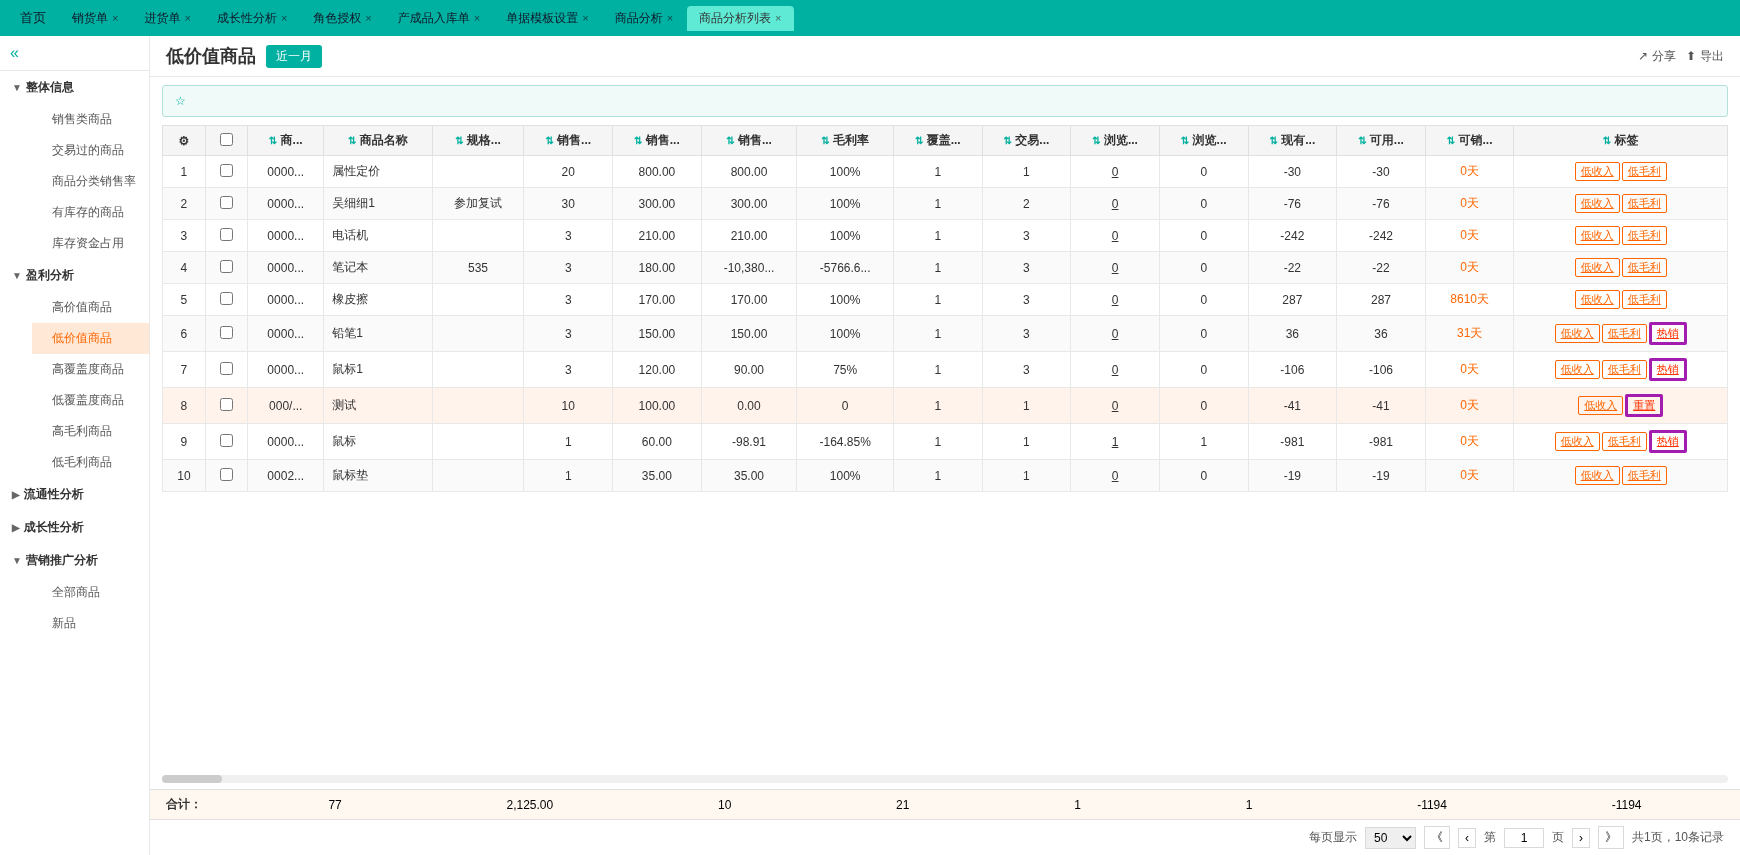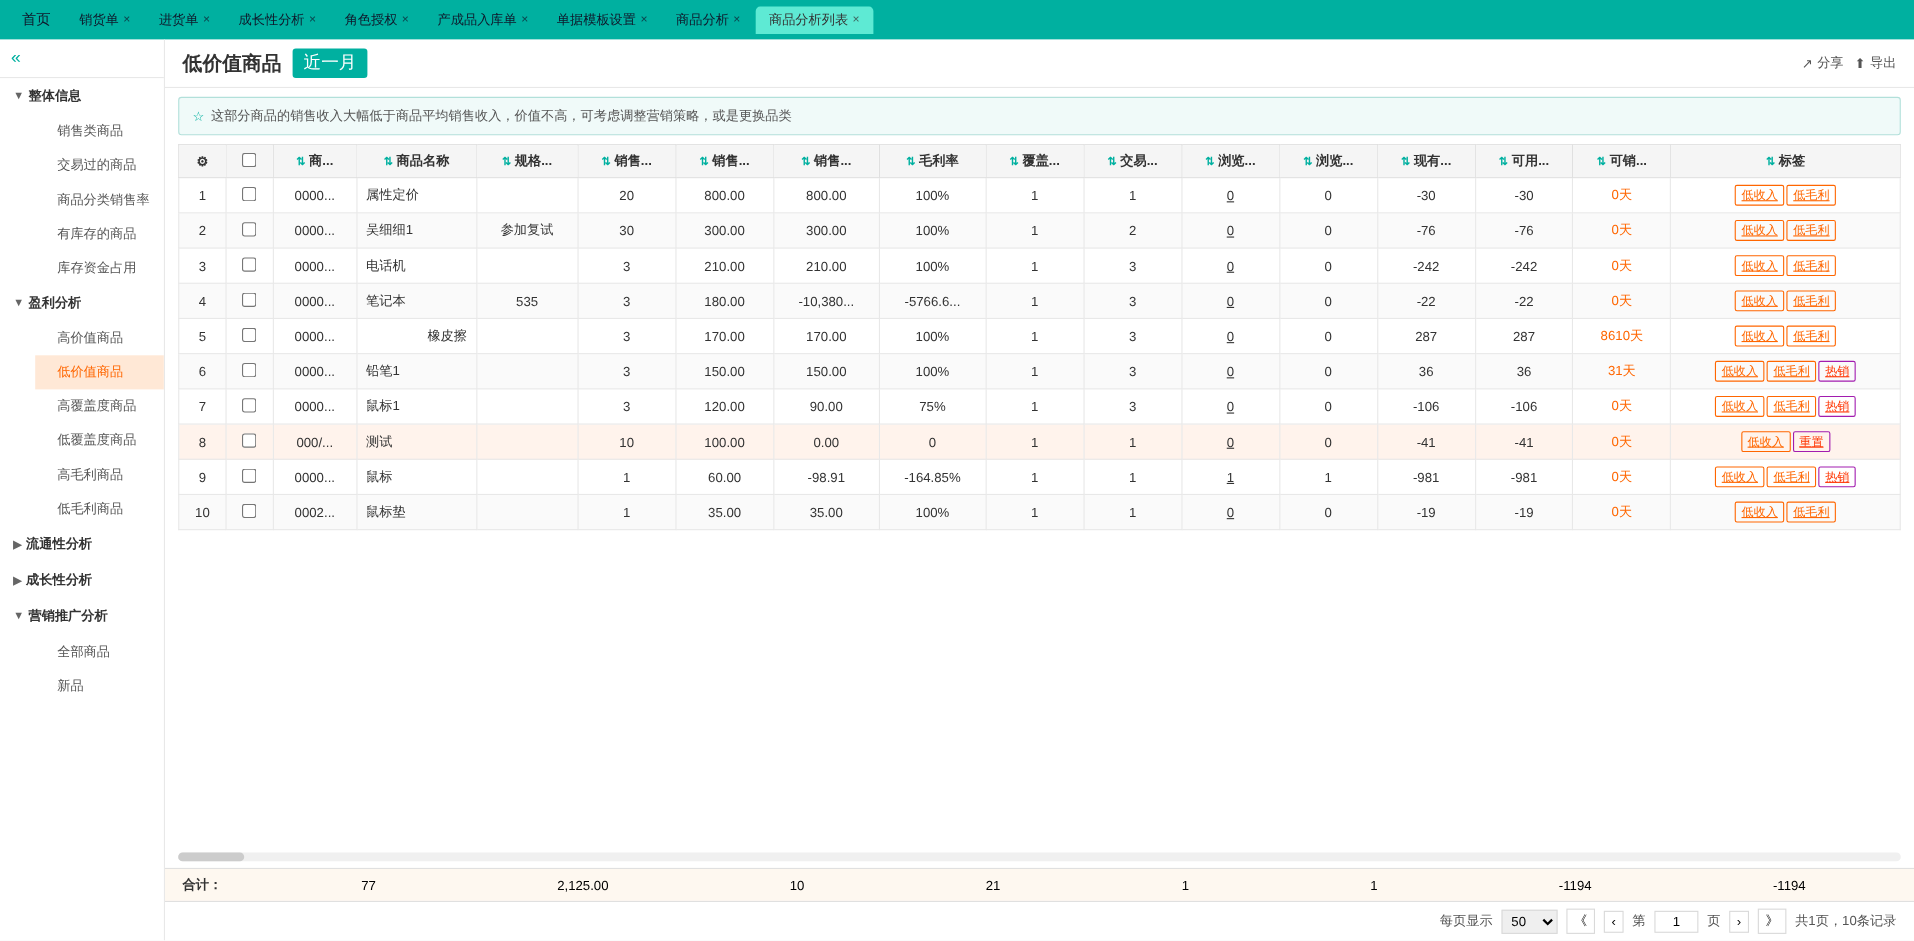--- a/index.html
+++ b/index.html
@@ -83,21 +83,21 @@
       font-weight: bold;
       color: #333;
     }
     .filter-btn {
       background: #00b0a0;
       color: white;
       border: none;
       padding: 3px 10px;
       border-radius: 3px;
       cursor: pointer;
-      font-size: 16px;
+      font-size: 12px;
     }
     .search-box {
       flex: 1;
       max-width: 300px;
       display: flex;
       align-items: center;
       border: 1px solid #d9d9d9;
       border-radius: 3px;
       padding: 3px 8px;
       gap: 5px;
@@ -173,21 +173,21 @@
     }
     .tag {
       display: inline-block;
       padding: 1px 5px;
       border-radius: 2px;
       font-size: 11px;
       margin: 1px;
       text-decoration: underline;
     }
     .tag-orange { color: #ff6600; border: 1px solid #ff6600; }
-    .tag-red { color: #ff3300; border: 1px solid #a21caf; }
+    .tag-red { color: #ff3300; border: 3px solid #a21caf; }
     .link-underline { text-decoration: underline; color: #333; }
     .text-orange { color: #ff6600; }
     
     
     .table-footer {
       background: #fef8f0;
       border-top: 1px solid #e0e0e0;
       padding: 6px 16px;
       display: flex;
       align-items: center;
@@ -351,21 +351,20 @@
         </div>
         <div class="action-btn">
           <span>⬆</span>
           <span>导出</span>
         </div>
       </div>
     </div>
 
     <div class="info-bar">
       <span style="color:#00b0a0;">☆</span>
-      <span>这部分商品的销售收入大幅低于商品平均销售收入，价值不高，可考虑调整营销策略，或是更换品类</span>
     </div>
 
     <div class="table-container">
       <table>
         <thead>
           <tr>
             <th>⚙</th>
             <th><input type="checkbox" style=""></th>
             <th><span class="sort-icon">⇅</span> 商...</th>
             <th><span class="sort-icon">⇅</span> 商品名称</th>
@@ -458,21 +457,21 @@
     <td>0</td>
     <td>-22</td>
     <td>-22</td>
     <td class="text-orange">0天</td>
     <td><span class="tag tag-orange">低收入</span><span class="tag tag-orange">低毛利</span></td>
   </tr>
             <tr>
     <td>5</td>
     <td><input type="checkbox" style=""></td>
     <td>0000...</td>
-    <td style="text-align:right;margin-left:12px;">橡皮擦</td>
+    <td style="text-align:left;margin-left:12px;">橡皮擦</td>
     <td></td>
     <td>3</td>
     <td>170.00</td>
     <td>170.00</td>
     <td>100%</td>
     <td>1</td>
     <td>3</td>
     <td><span class="link-underline">0</span></td>
     <td>0</td>
     <td>287</td>

